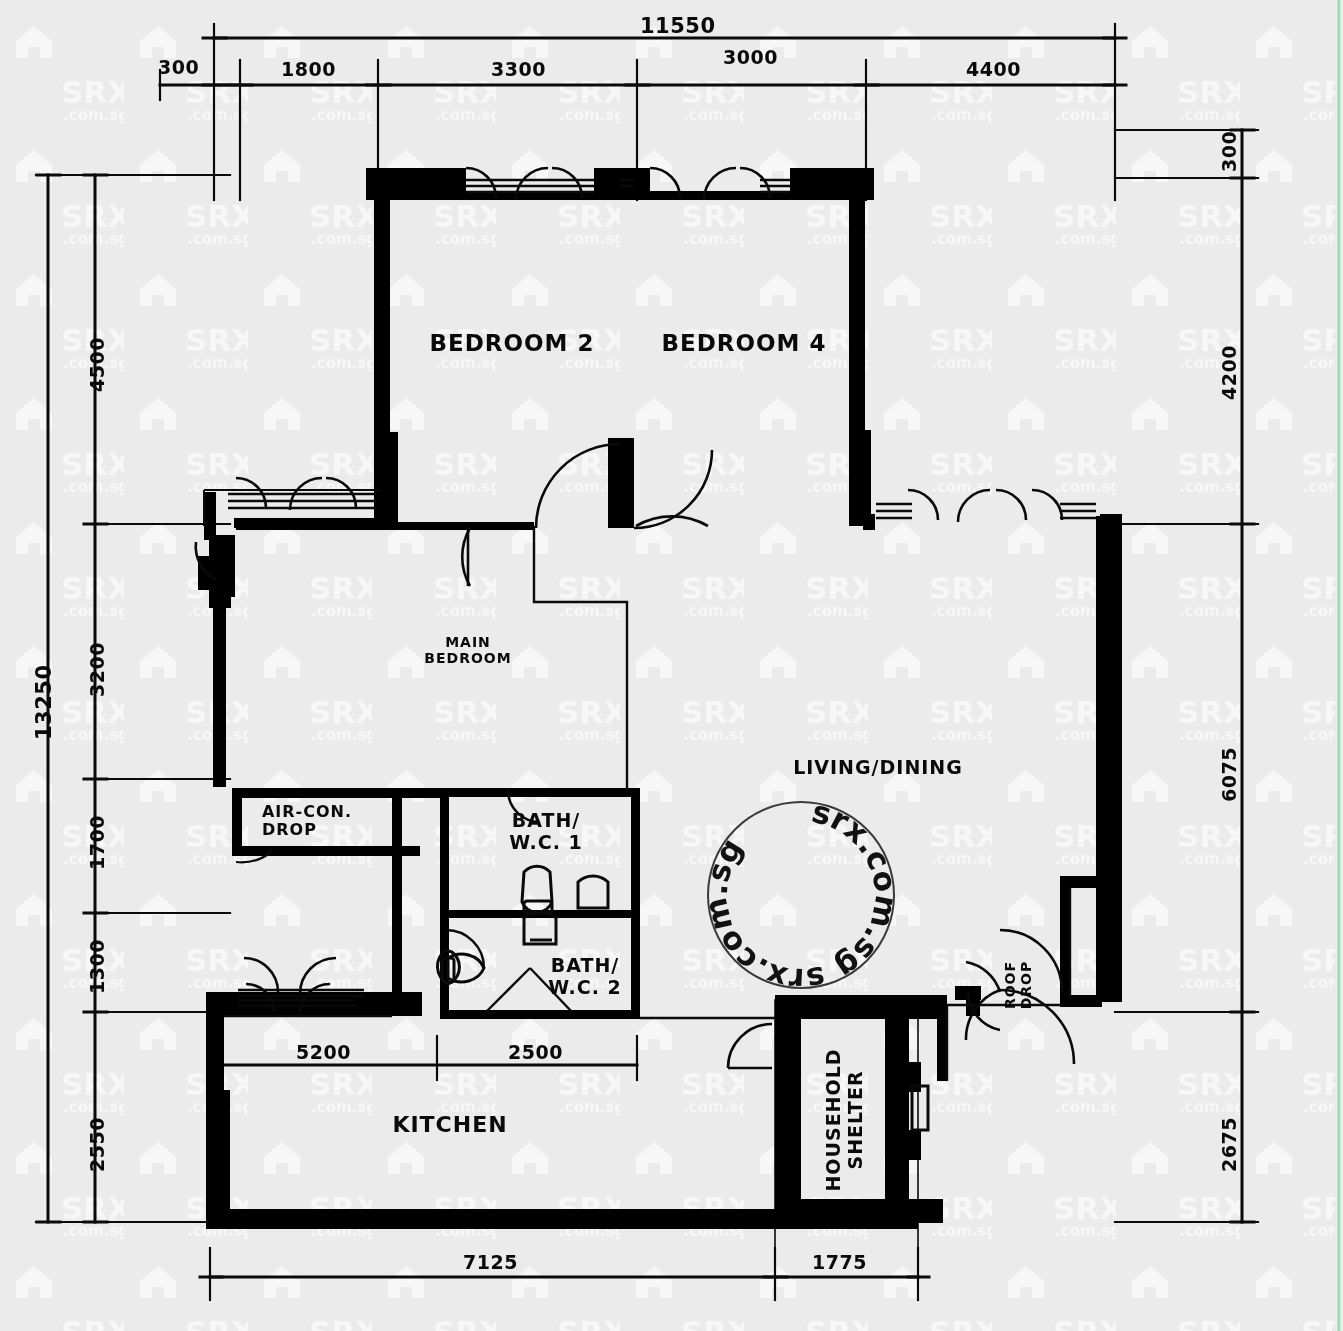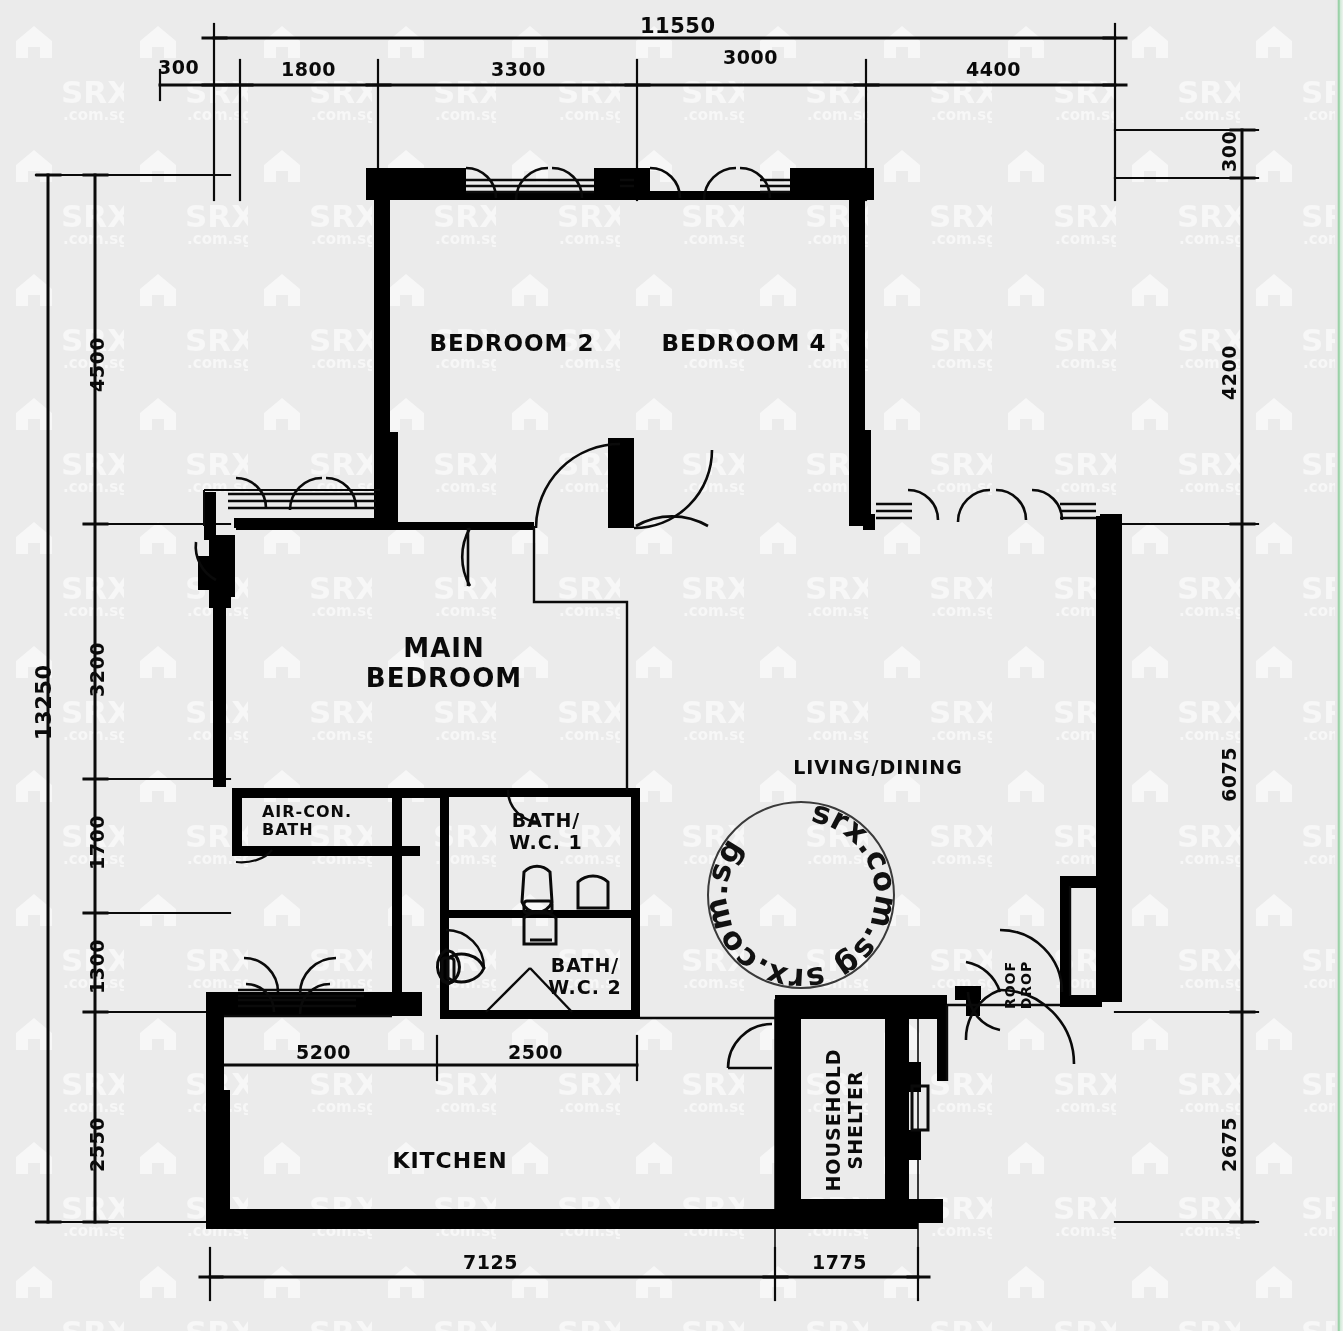--- a/index.html
+++ b/index.html
@@ -338,29 +338,29 @@
   <div class="dim vdim" style="left:1218px;top:1172px;">2675</div>
 
   <div class="dim" style="left:296px;top:1041px;">5200</div>
   <div class="dim" style="left:508px;top:1041px;">2500</div>
 
   <div class="dim" style="left:463px;top:1251px;">7125</div>
   <div class="dim" style="left:812px;top:1251px;">1775</div>
 
   <div class="lbl" style="left:512px;top:330px;font-size:23px;transform:translateX(-50%);">BEDROOM 2</div>
   <div class="lbl" style="left:744px;top:330px;font-size:23px;transform:translateX(-50%);">BEDROOM 4</div>
-  <div class="lbl" id="mb" style="left:444px;top:634px;font-size:26px;transform:translateX(-50%);white-space:pre;">MAIN
+  <div class="lbl" id="mb" style="left:468px;top:634px;font-size:14px;transform:translateX(-50%);white-space:pre;">MAIN
 BEDROOM</div>
   <div class="lbl" style="left:878px;top:757px;font-size:19px;transform:translateX(-50%);">LIVING/DINING</div>
   <div class="lbl" style="left:307px;top:803px;font-size:16px;transform:translateX(-50%);white-space:pre;text-align:left;">AIR-CON.
-BATH</div>
+DROP</div>
   <div class="lbl" style="left:546px;top:810px;font-size:19px;transform:translateX(-50%);white-space:pre;">BATH/
 W.C. 1</div>
   <div class="lbl" style="left:585px;top:955px;font-size:19px;transform:translateX(-50%);white-space:pre;">BATH/
 W.C. 2</div>
-  <div class="lbl" style="left:450px;top:1112px;font-size:22px;transform:translateX(-50%);margin-top:36px;">KITCHEN</div>
+  <div class="lbl" style="left:450px;top:1112px;font-size:22px;transform:translateX(-50%);">KITCHEN</div>
   <div class="lbl" style="left:845px;top:1120px;font-size:19px;white-space:pre;transform:translate(-50%,-50%) rotate(-90deg);">HOUSEHOLD
 SHELTER</div>
   <div class="lbl" style="left:1018px;top:985px;font-size:14px;white-space:pre;transform:translate(-50%,-50%) rotate(-90deg);">ROOF
 DROP</div>
 
   <div id="edge"></div>
 </div>
 
 </body></html>

